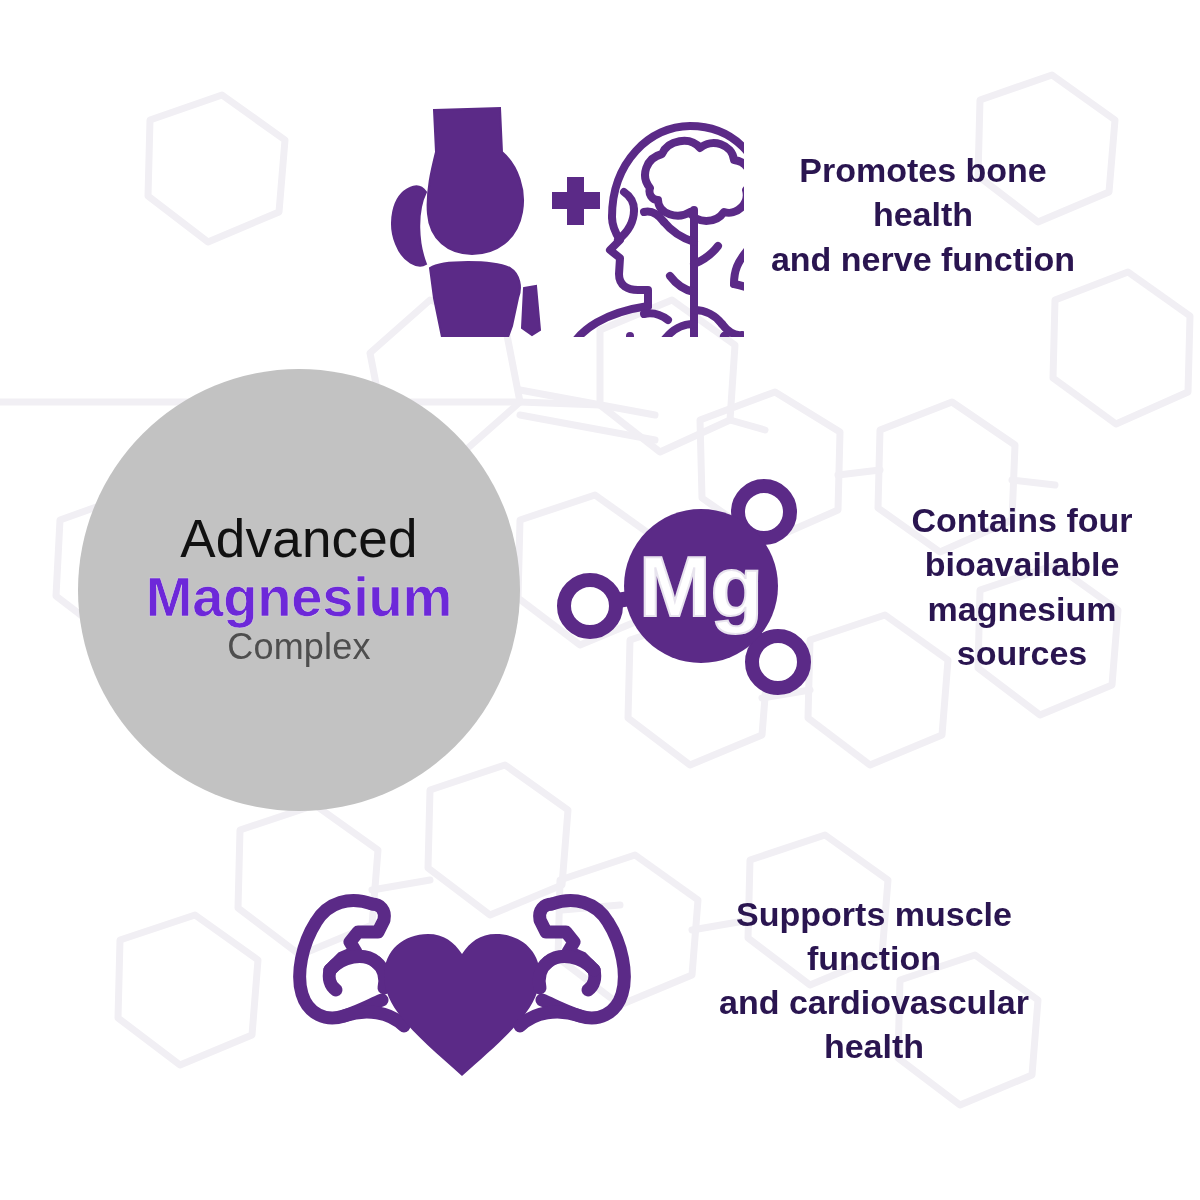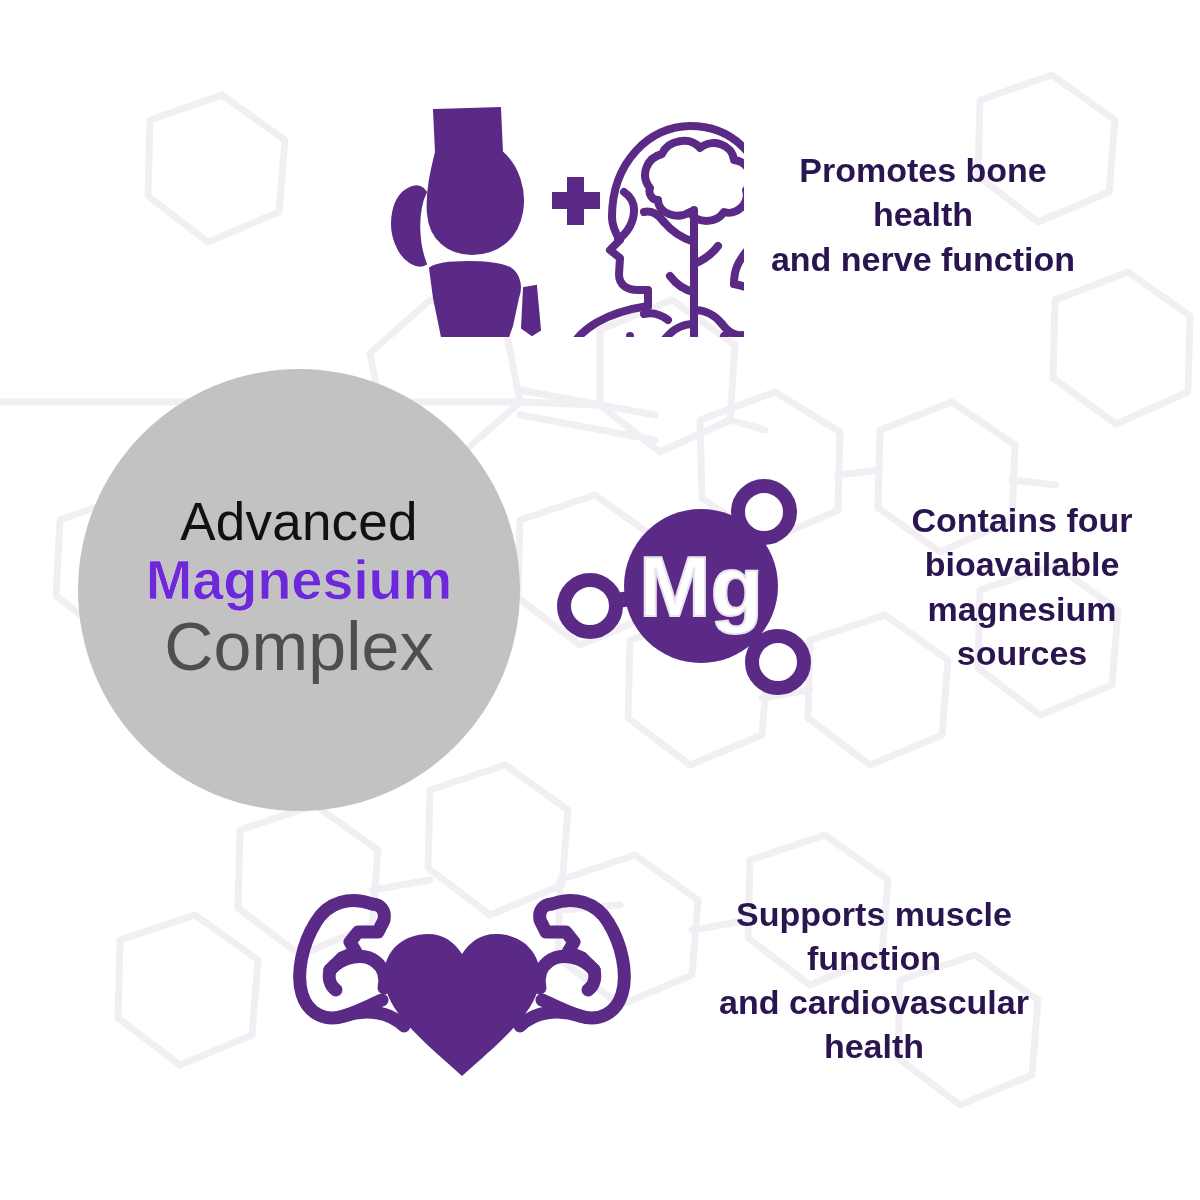--- a/index.html
+++ b/index.html
@@ -42,21 +42,21 @@
   .badge-line-2{
     font-size:56px;
     font-weight:700;
     color:#6d28d9;
     letter-spacing:-0.2px;
     display:block;
     -webkit-text-stroke:0.6px #d8d5dd;
     padding-bottom:2px;
   }
   .badge-line-3{
-    font-size:68px;
+    font-size:36px;
     font-weight:400;
     color:#4e4e4e;
     letter-spacing:0.2px;
     display:block;
   }
 
   
   .benefit-row{position:absolute;z-index:3;display:flex;align-items:center;}
   .benefit-icon{flex:0 0 auto;display:block;}
   .benefit-text{

